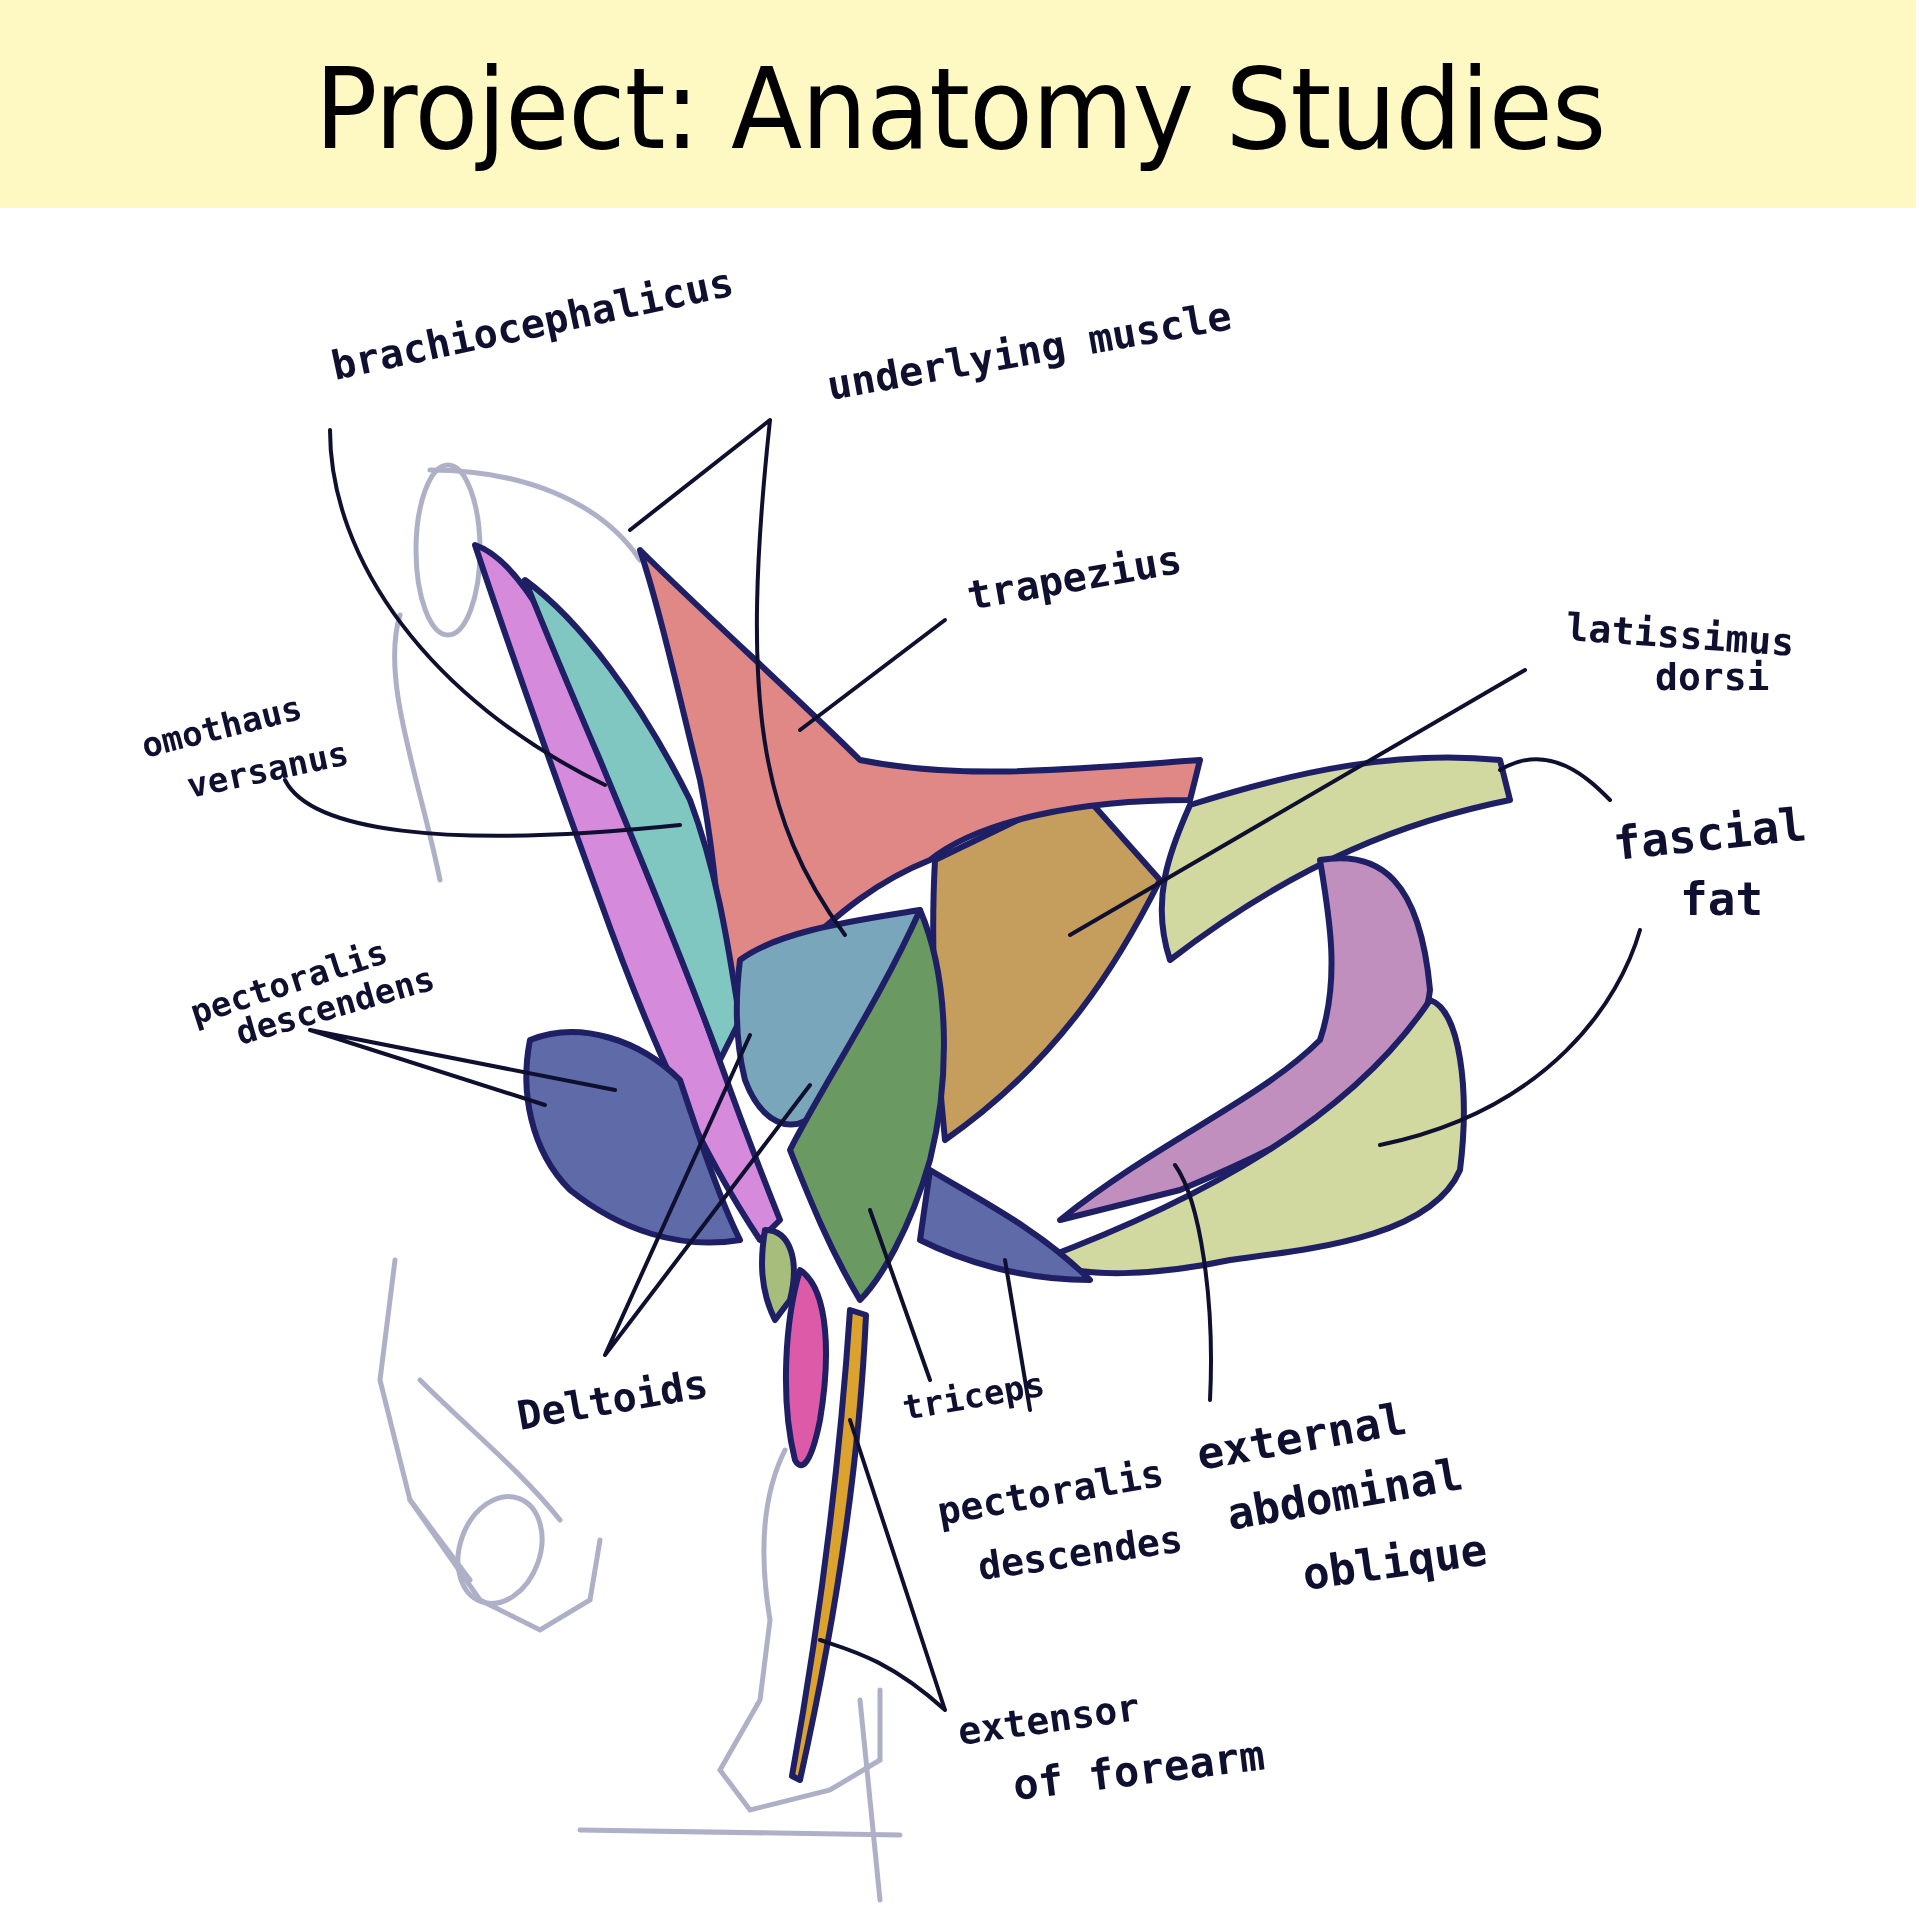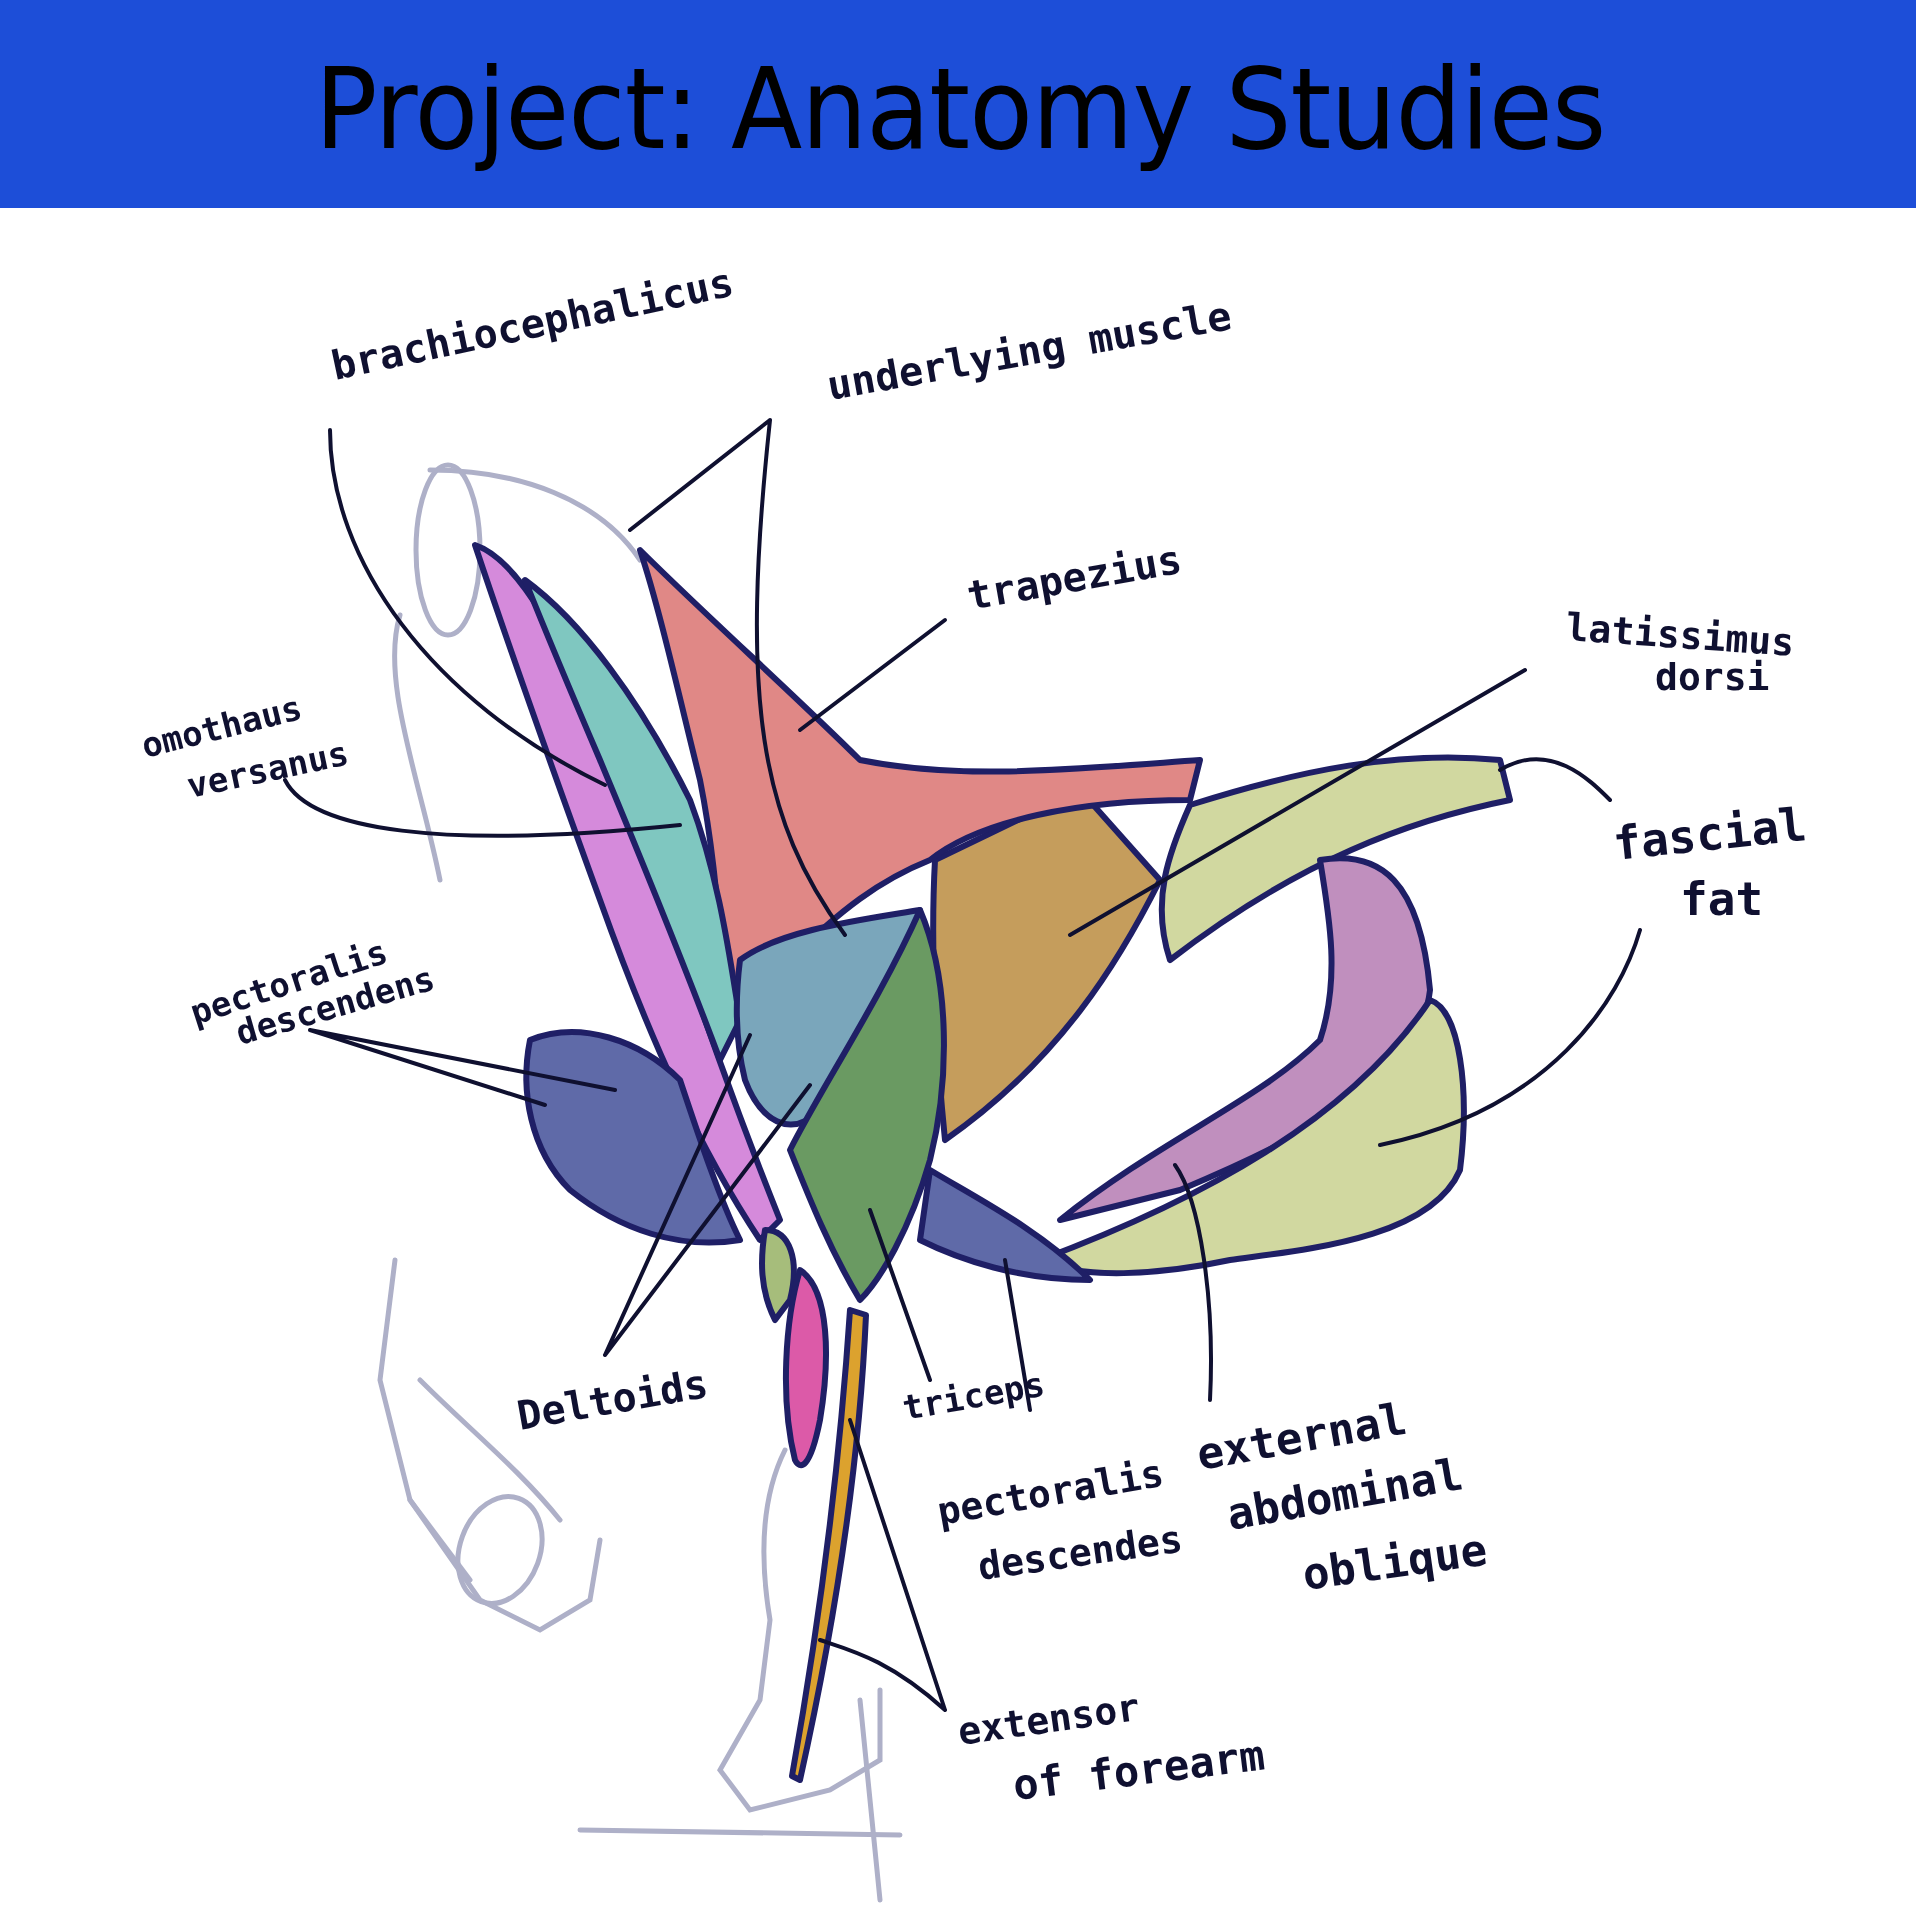--- a/index.html
+++ b/index.html
@@ -1,17 +1,17 @@
 <!DOCTYPE html>
 <html><head>
 <meta charset="utf-8">
 <style>
   html, body { margin: 0; padding: 0; background: #ffffff; }
   body { width: 1920px; height: 1920px; position: relative; overflow: hidden; font-family: "DejaVu Sans", sans-serif; }
-  .banner { position: absolute; left: 0; top: 0; width: 1916px; height: 208px; background: #1d4ed8; }
+  .banner { position: absolute; left: 0; top: 0; width: 1916px; height: 208px; background: #fef9c3; }
   .banner-title { position: absolute; left: 0; top: 0; width: 1920px; height: 208px; line-height: 218px; text-align: center; font-family: "DejaVu Sans", sans-serif; font-size: 112px; color: #000; letter-spacing: -1px; transform: scaleX(0.93); }
   .canvas { position: absolute; left: 0; top: 0; width: 1920px; height: 1920px; }
 </style>
 </head>
 <body>
 
 <div class="banner">
   <div class="banner-title">Project: Anatomy Studies</div>
 </div>
 

